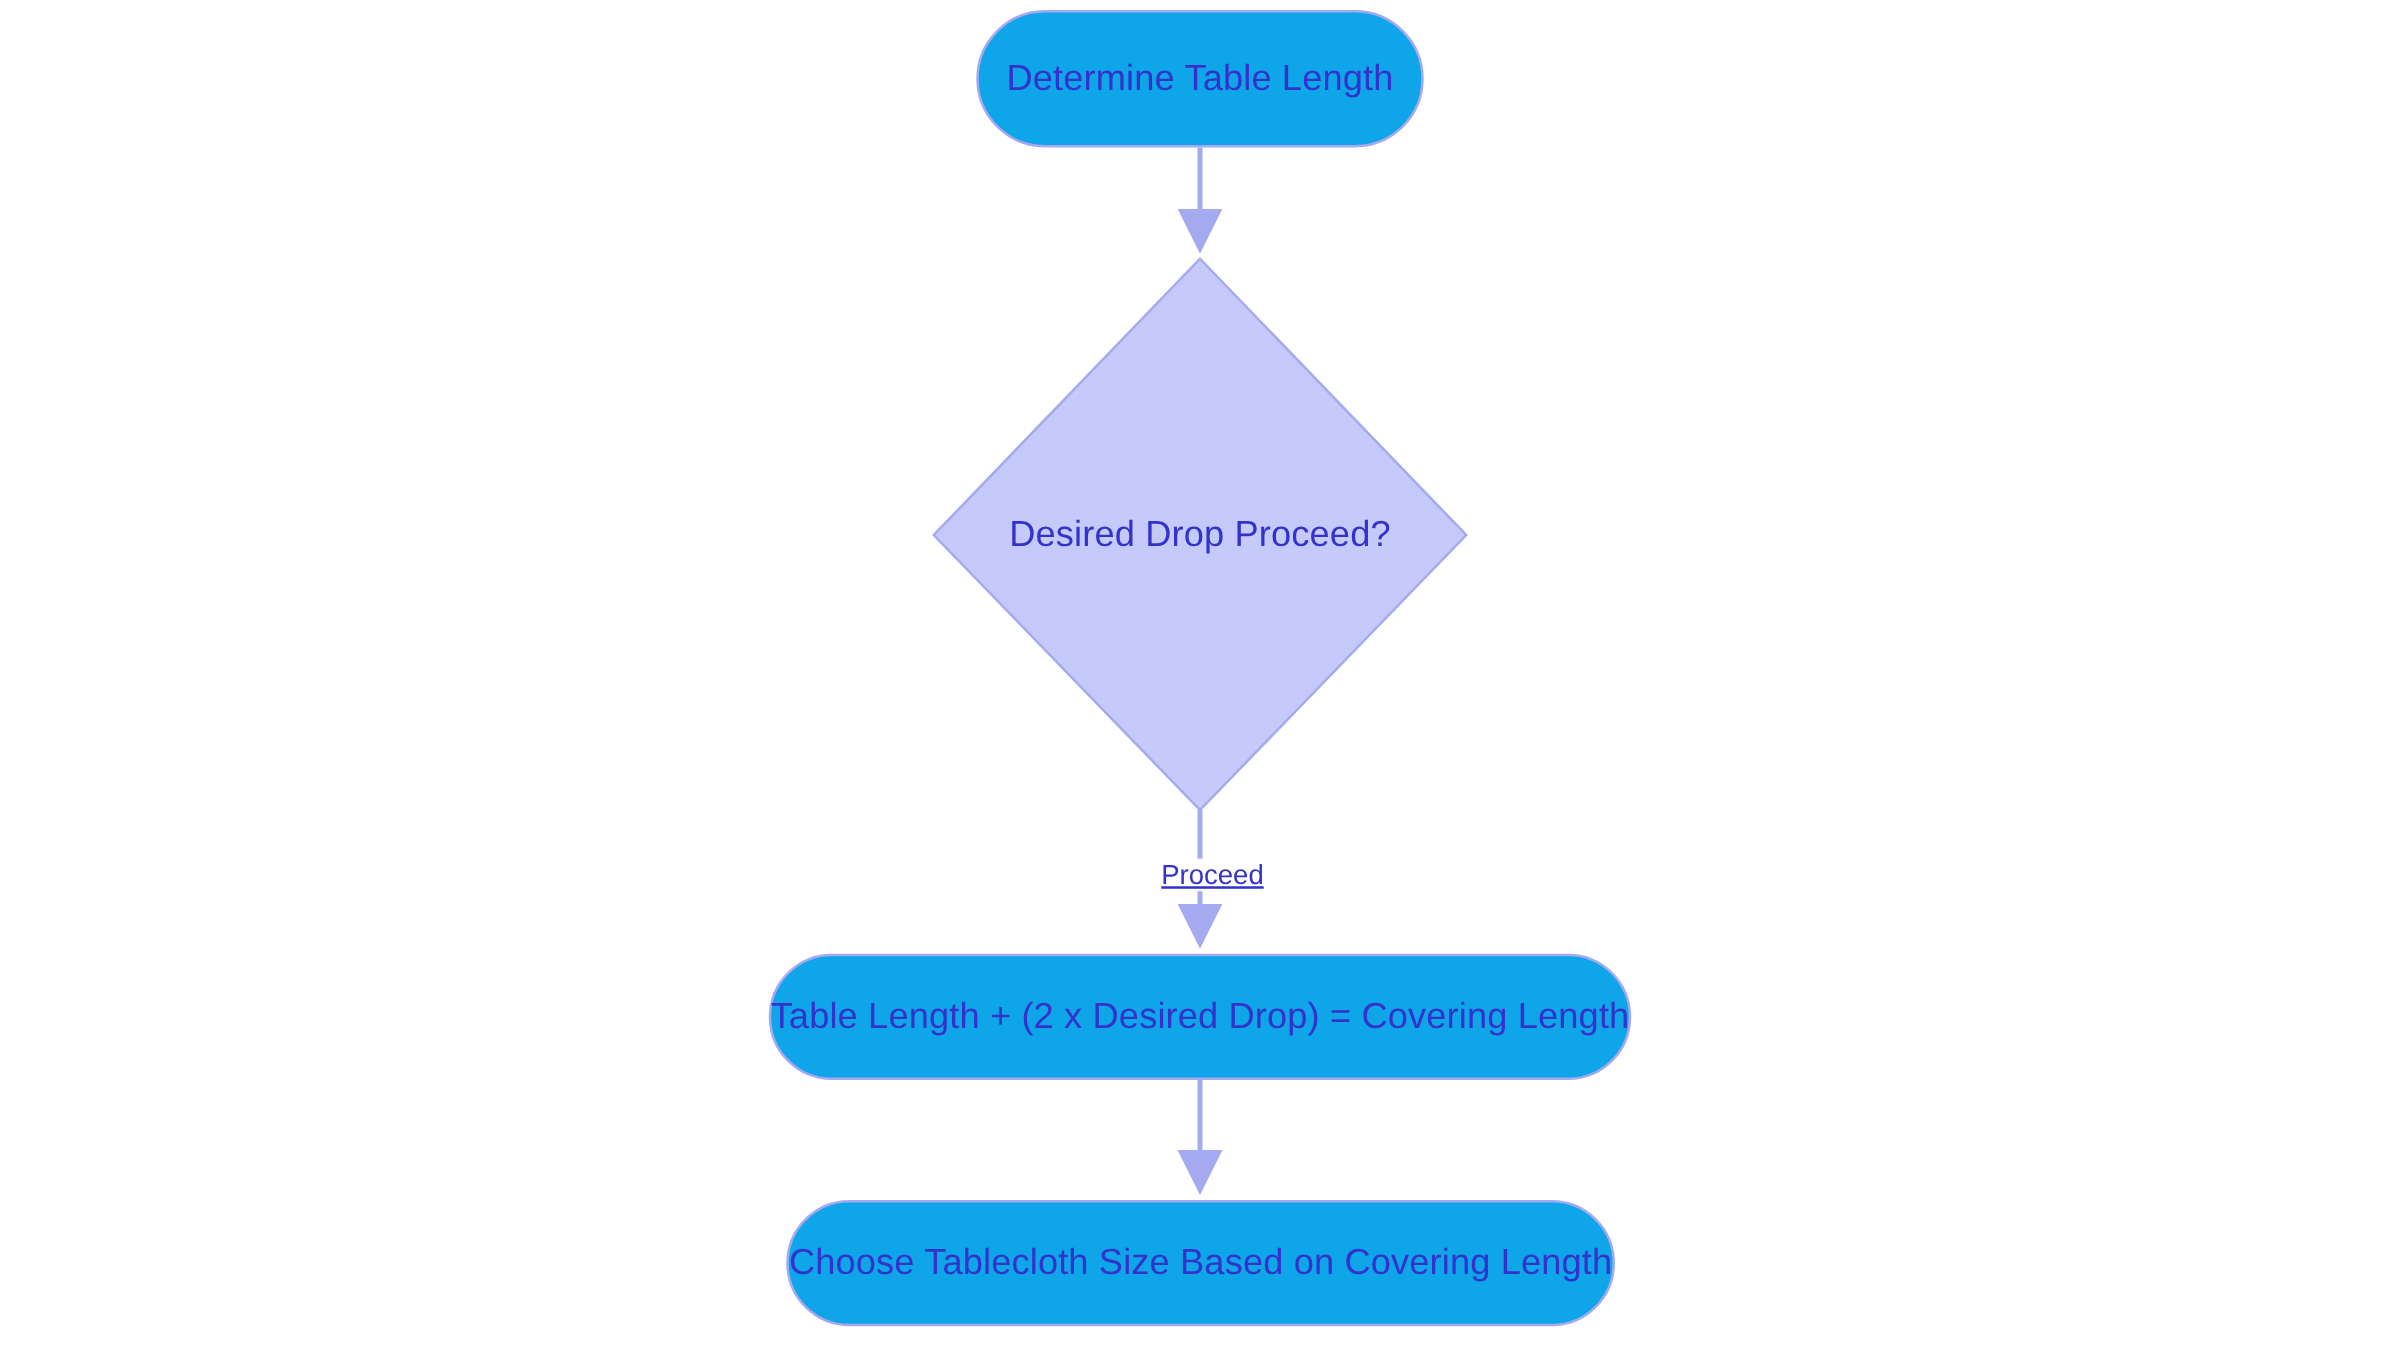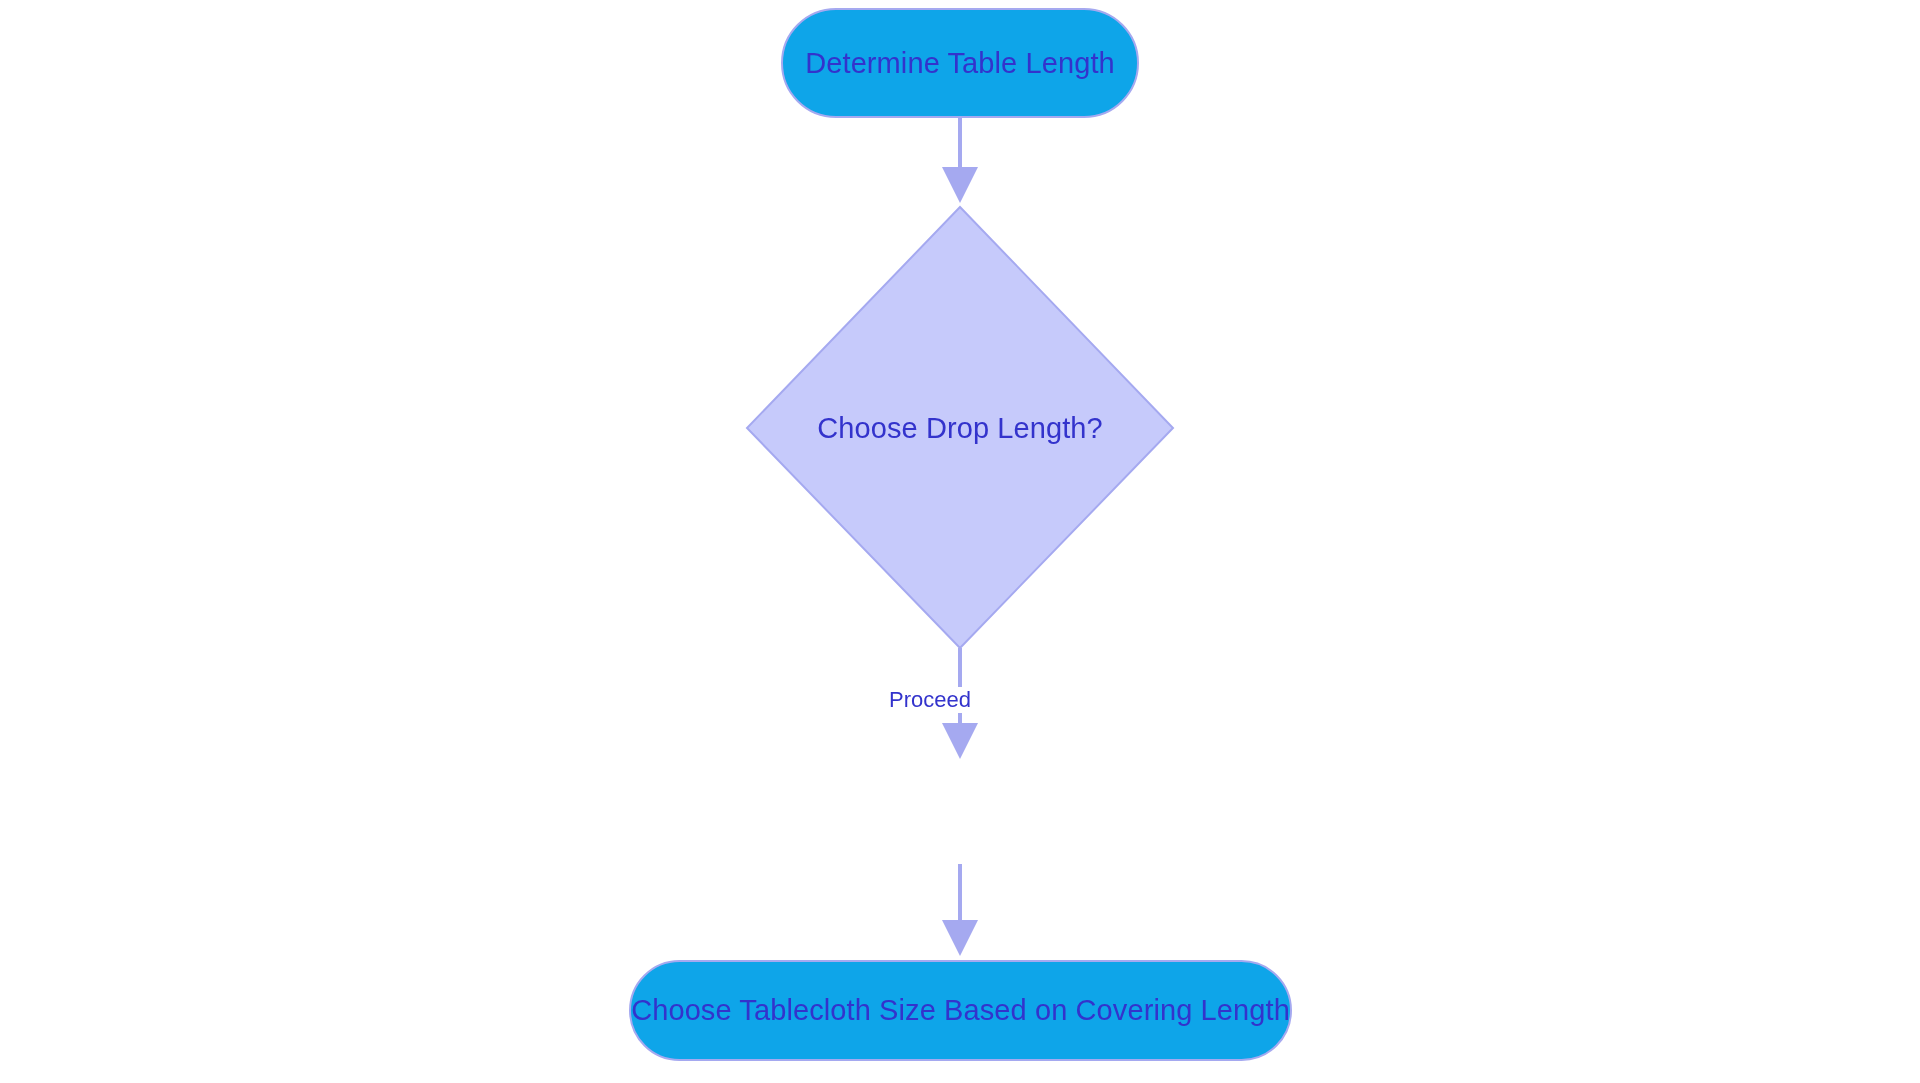--- a/index.html
+++ b/index.html
@@ -89,22 +89,23 @@
   .edge-label {
     position: absolute;
     color: #3333cc;
     font-size: 22px;
     background: #ffffff;
     padding: 0 4px;
     white-space: nowrap;
     user-select: none;
   }
   #edge-label-proceed {
-    left: 885px;
+    left: 925px;
     top: 687px;
+    text-decoration: underline;
   }
 </style>
 </head>
 <body>
 
 <div id="flow-canvas">
 
   <svg id="flow-svg" viewBox="0 0 1920 1083" xmlns="http://www.w3.org/2000/svg">
 
     <defs>
@@ -120,23 +121,26 @@
     <line x1="960" y1="648" x2="960" y2="753" stroke="#a5a9f0" stroke-width="4" marker-end="url(#arrow-head)"></line>
 
     <line x1="960" y1="864" x2="960" y2="950" stroke="#a5a9f0" stroke-width="4" marker-end="url(#arrow-head)"></line>
   </svg>
 
   <div class="node node-pill" id="node-start">
     <span class="node-label">Determine Table Length</span>
   </div>
 
   <div class="node" id="node-decision">
-    <span class="node-label">Choose Drop Length?</span>
+    <span class="node-label">Desired Drop Proceed?</span>
   </div>
 
   <div class="edge-label" id="edge-label-proceed">Proceed</div>
 
+  <div class="node node-pill" id="node-formula">
+    <span class="node-label">Table Length + (2 x Desired Drop) = Covering Length</span>
+  </div>
 
   <div class="node node-pill" id="node-choose">
     <span class="node-label">Choose Tablecloth Size Based on Covering Length</span>
   </div>
 
 </div>
 
 </body></html>

